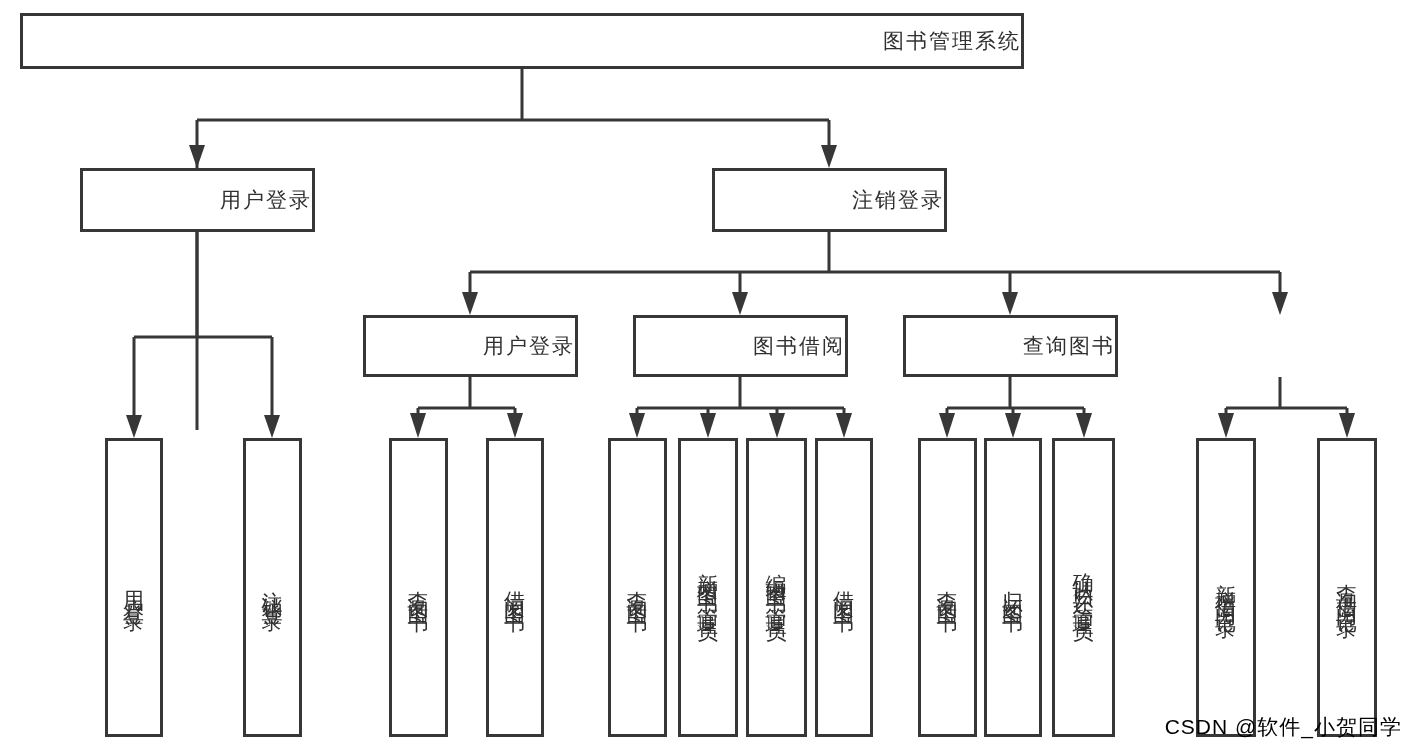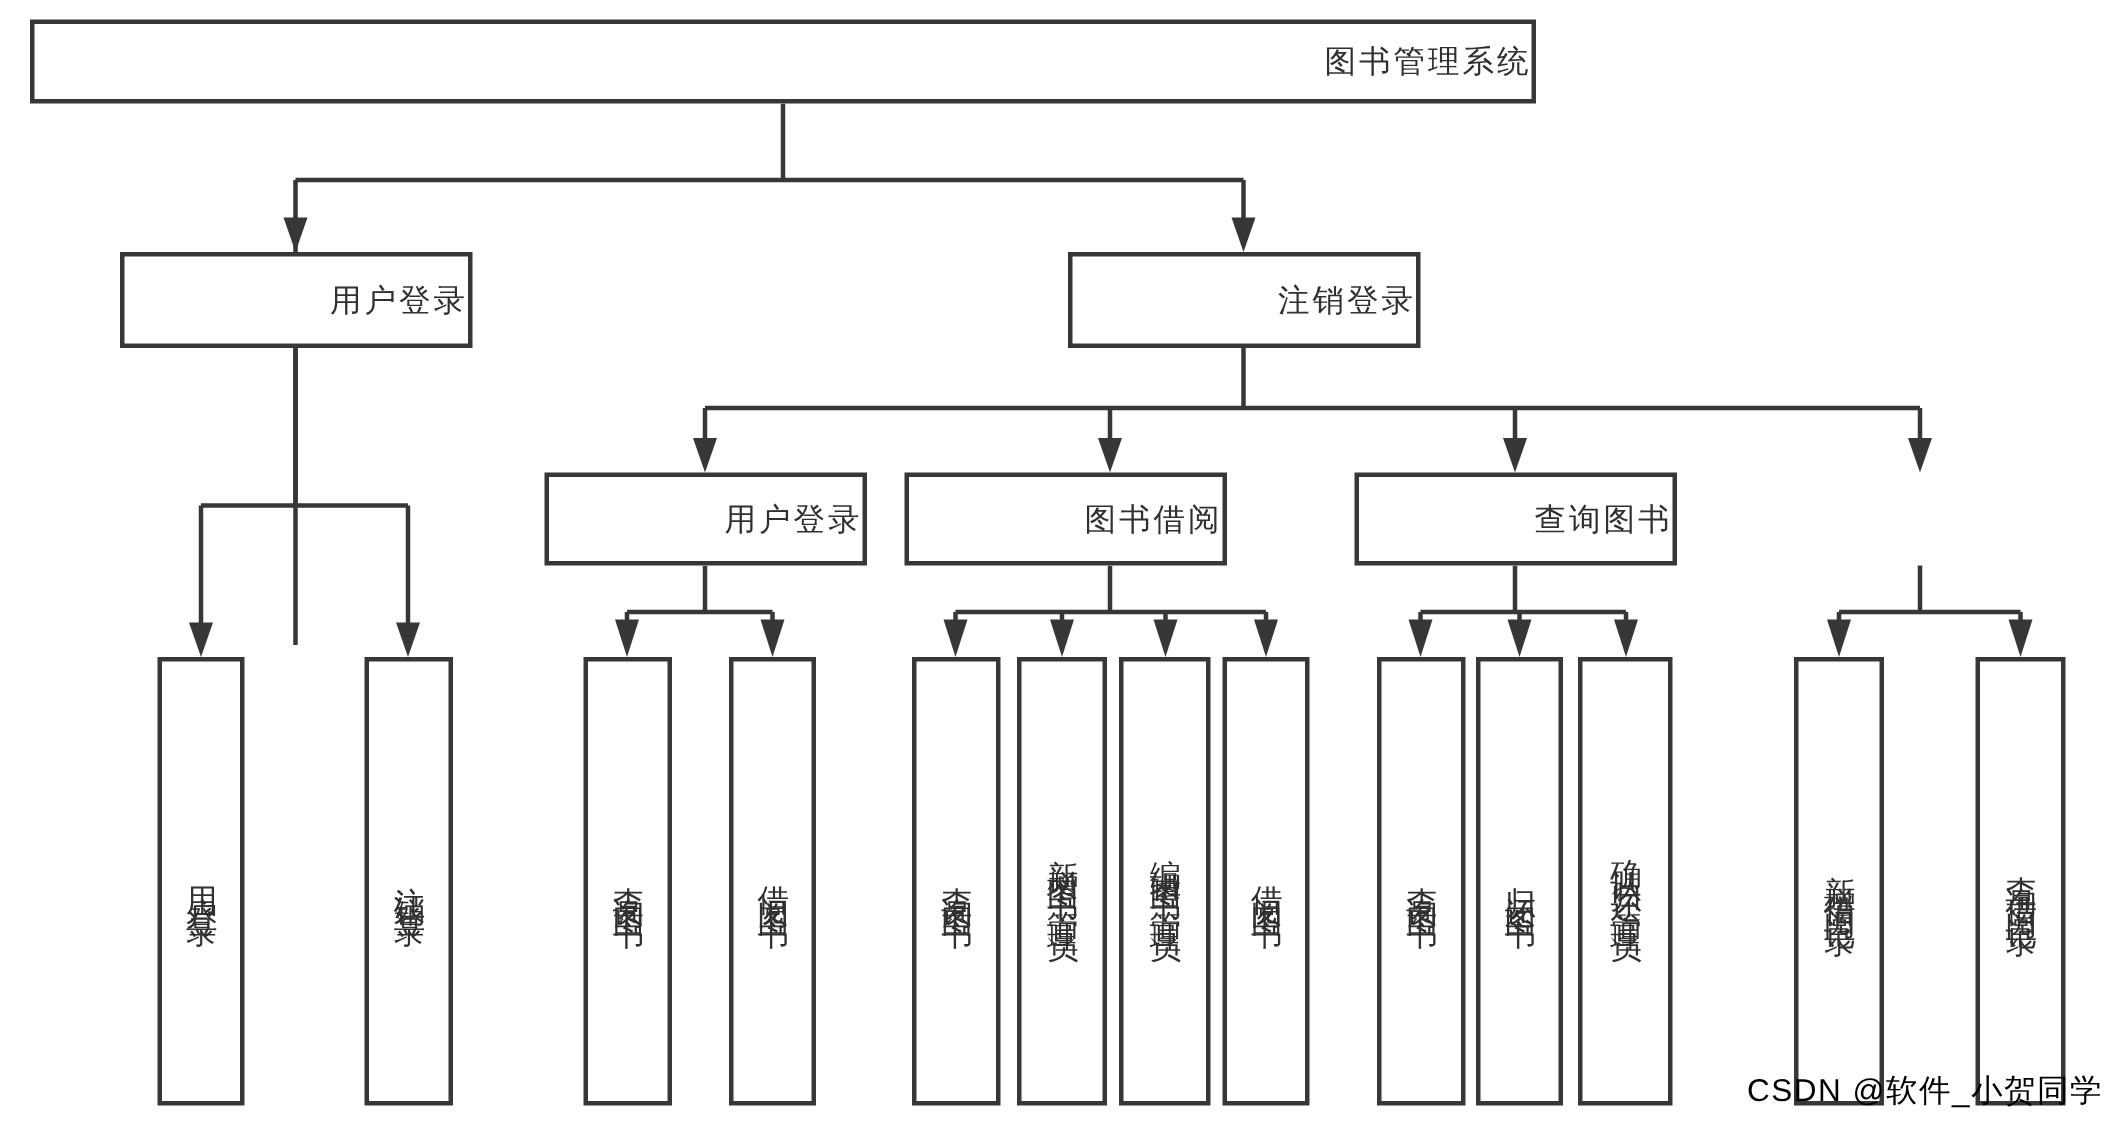--- a/index.html
+++ b/index.html
@@ -105,21 +105,21 @@
   <div class="hbox" style="left:80px;top:168px;width:235px;height:64px">
     <span>用户登录</span>
   </div>
   <div class="hbox" style="left:712px;top:168px;width:235px;height:64px">
     <span>注销登录</span>
   </div>
 
   <div class="hbox" style="left:363px;top:315px;width:215px;height:62px">
     <span>用户登录</span>
   </div>
-  <div class="hbox" style="left:603px;top:315px;width:215px;height:62px">
+  <div class="hbox" style="left:633px;top:315px;width:215px;height:62px">
     <span>图书借阅</span>
   </div>
   <div class="hbox" style="left:903px;top:315px;width:215px;height:62px">
     <span>查询图书</span>
   </div>
 
   <div class="vbox" style="left:105px;width:58px">
     <span>用户登录</span>
   </div>
   <div class="vbox" style="left:243px;width:59px">

